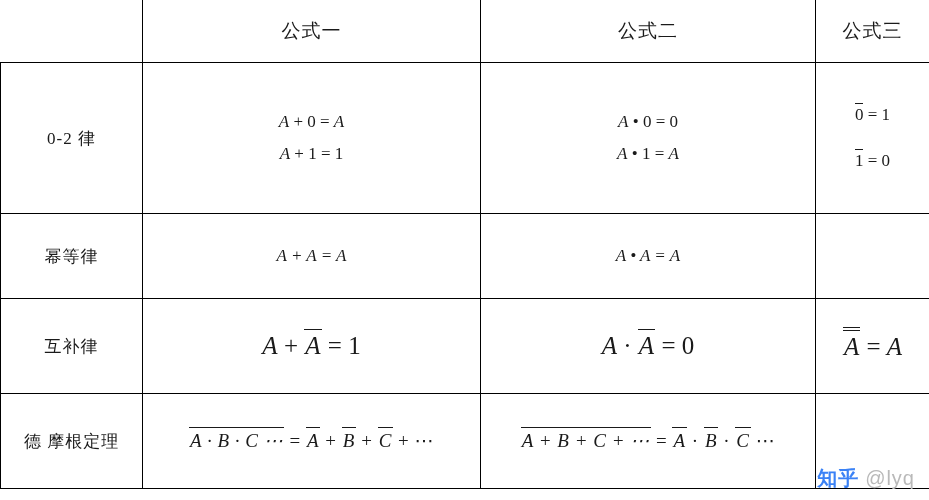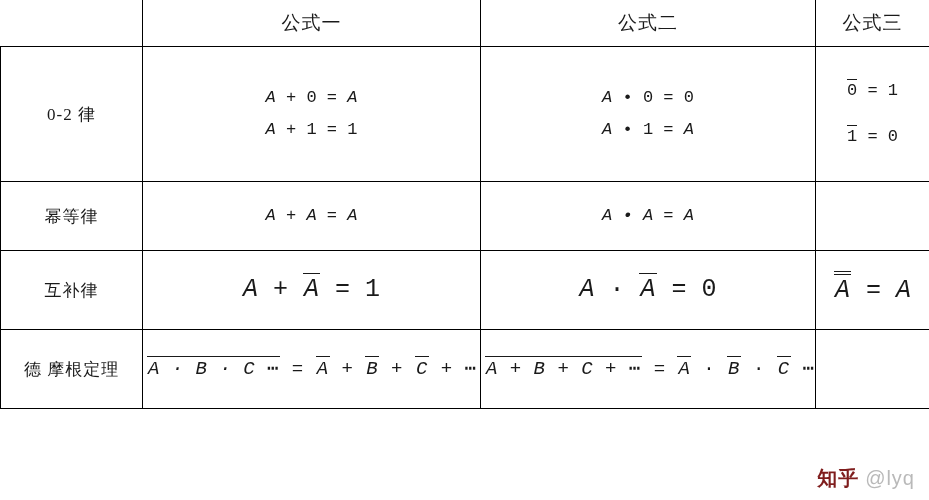--- a/index.html
+++ b/index.html
@@ -23,21 +23,21 @@
   }
   table.logic-table {
     border-collapse: collapse;
     width: 929px;
     table-layout: fixed;
   }
   table.logic-table td {
     border: 1px solid #000000;
     text-align: center;
     vertical-align: middle;
-    padding: 8px 4px;
+    padding: 16px 4px;
     font-family: "Liberation Serif", serif;
   }
   
   tr.head td {
     border-top: none;
     font-family: "Liberation Sans", sans-serif;
     font-size: 19px;
     letter-spacing: 1px;
     height: 30px;
   }
@@ -49,21 +49,21 @@
     font-size: 17px;
     letter-spacing: 1px;
     white-space: pre;
   }
   col.c-label { width: 142px; }
   col.c-f1 { width: 338px; }
   col.c-f2 { width: 335px; }
   col.c-f3 { width: 114px; }
 
   .formula {
-    font-family: Liberation Mono, monospace;
+    font-family: Liberation Serif, serif;
     font-style: italic;
     font-size: 17px;
     line-height: 1.9;
     white-space: nowrap;
   }
   .formula .op, .formula .num, .formula .paren {
     font-style: normal;
   }
   .formula.big {
     font-size: 25px;
@@ -113,21 +113,21 @@
     font-size: 20px;
     color: #b9b9b9;
     letter-spacing: 1px;
     display: flex;
     align-items: center;
     gap: 6px;
   }
   .wm-logo {
     display: inline-block;
     font-size: 20px;
-    color: #7f1d1d;
+    color: #3b82f6;
     font-weight: bold;
   }
 </style>
 </head>
 <body>
 
 <div class="sheet">
 
   <table class="logic-table">
     <colgroup>

